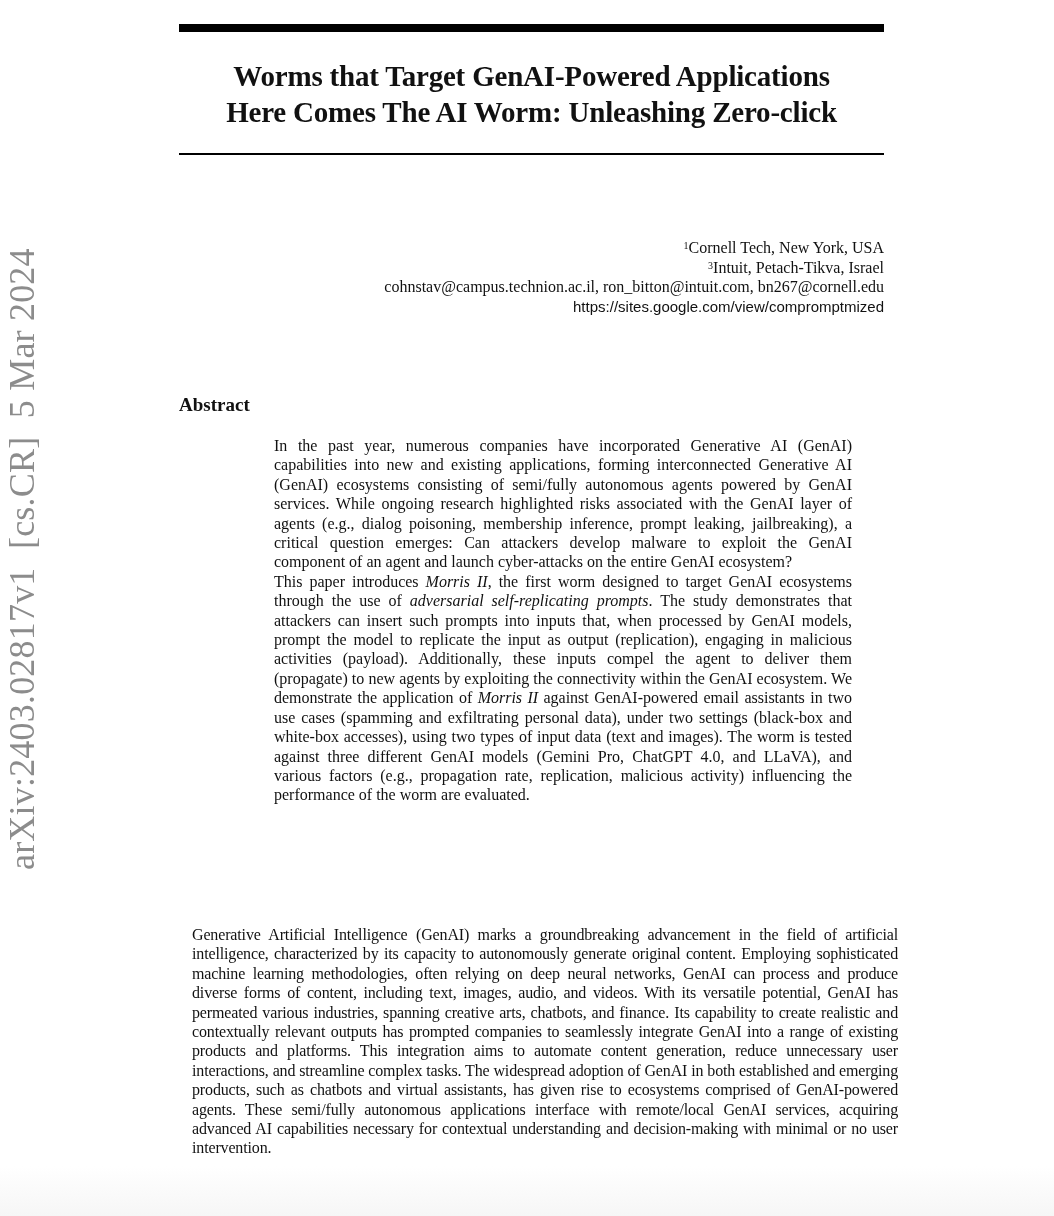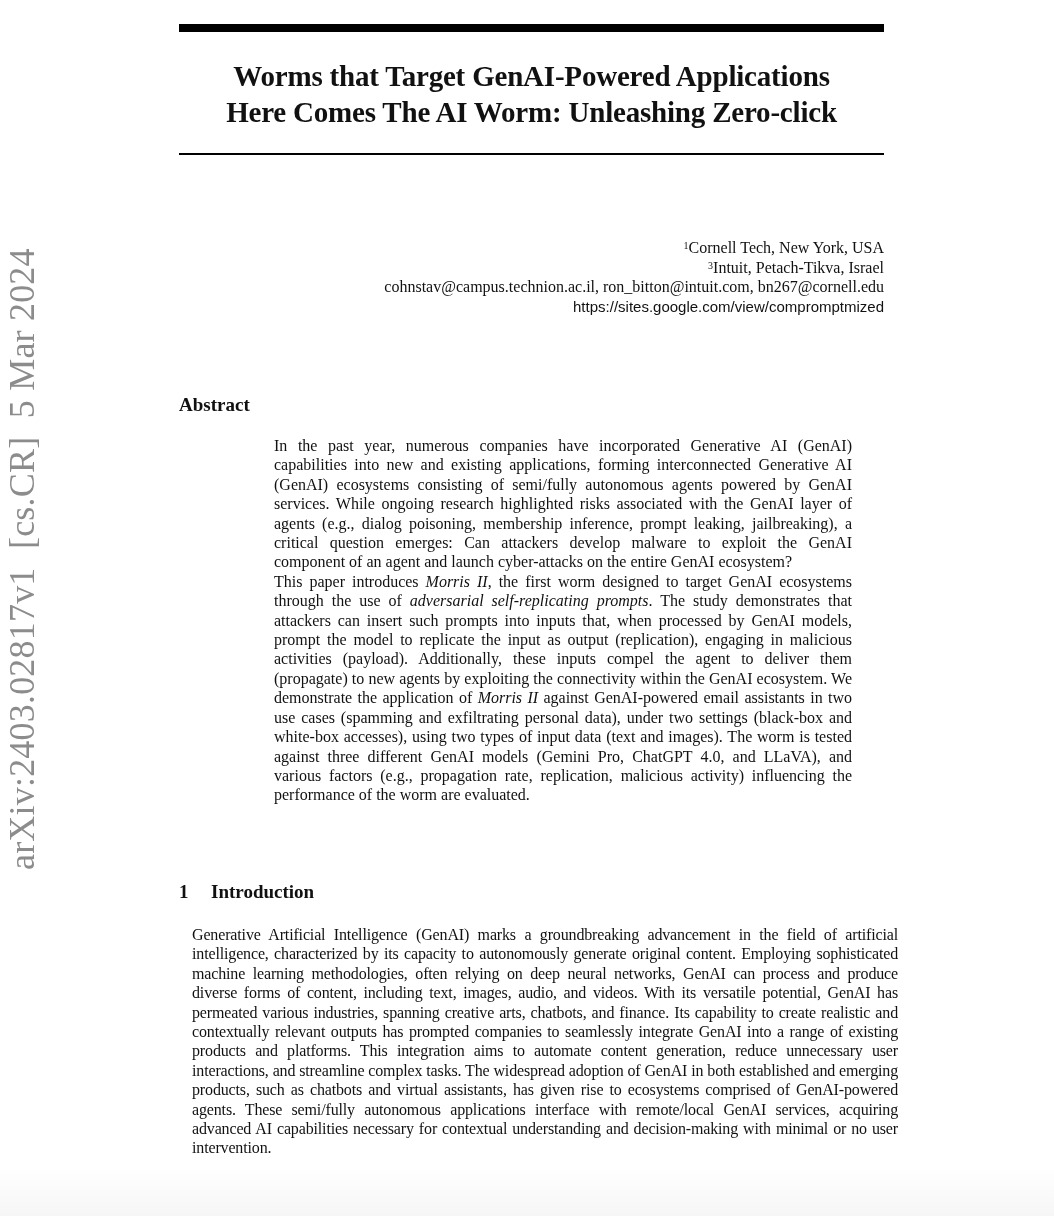--- a/index.html
+++ b/index.html
@@ -80,19 +80,18 @@
     <div>cohnstav@campus.technion.ac.il, ron_bitton@intuit.com, bn267@cornell.edu</div>
     <div class="url">https://sites.google.com/view/compromptmized</div>
   </div>
 
   <div class="abstract-heading">Abstract</div>
   <div class="abstract">
     <p>In the past year, numerous companies have incorporated Generative AI (GenAI) capabilities into new and existing applications, forming interconnected Generative AI (GenAI) ecosystems consisting of semi/fully autonomous agents powered by GenAI services.  While ongoing research highlighted risks associated with the GenAI layer of agents (e.g., dialog poisoning, membership inference, prompt leaking, jailbreaking), a critical question emerges: Can attackers develop malware to exploit the GenAI component of an agent and launch cyber-attacks on the entire GenAI ecosystem?</p>
     <p><span>This paper introduces </span><i>Morris II</i><span>, the first worm designed to target GenAI ecosystems through the use of </span><i>adversarial self-replicating prompts</i><span>. The study demonstrates that attackers can insert such prompts into inputs that, when processed by GenAI models, prompt the model to replicate the input as output (replication), engaging in malicious activities (payload). Additionally, these inputs compel the agent to deliver them (propagate) to new agents by exploiting the connectivity within the GenAI ecosystem.  We demonstrate the application of </span><i>Morris II</i><span> against GenAI-powered email assistants in two use cases (spamming and exfiltrating personal data), under two settings (black-box and white-box accesses), using two types of input data (text and images). The worm is tested against three different GenAI models (Gemini Pro, ChatGPT 4.0, and LLaVA), and various factors (e.g., propagation rate, replication, malicious activity) influencing the performance of the worm are evaluated.</span></p>
   </div>
 
-  <div class="section-heading"><span class="num">1</span><span>Introduction</span></div>
   <div class="intro">
     <p>Generative Artificial Intelligence (GenAI) marks a groundbreaking advancement in the field of artificial intelligence, characterized by its capacity to autonomously generate original content. Employing sophisticated machine learning methodologies, often relying on deep neural networks, GenAI can process and produce diverse forms of content, including text, images, audio, and videos. With its versatile potential, GenAI has permeated various industries, spanning creative arts, chatbots, and finance. Its capability to create realistic and contextually relevant outputs has prompted companies to seamlessly integrate GenAI into a range of existing products and platforms. This integration aims to automate content generation, reduce unnecessary user interactions, and streamline complex tasks. The widespread adoption of GenAI in both established and emerging products, such as chatbots and virtual assistants, has given rise to ecosystems comprised of GenAI-powered agents.  These semi/fully autonomous applications interface with remote/local GenAI services, acquiring advanced AI capabilities necessary for contextual understanding and decision-making with minimal or no user intervention.</p>
   </div>
 
   <div class="bottom-fade"></div>
 </div>
 
 </body></html>

